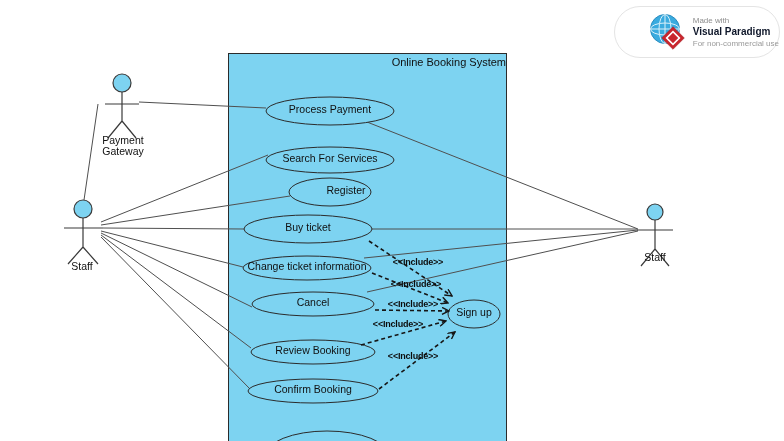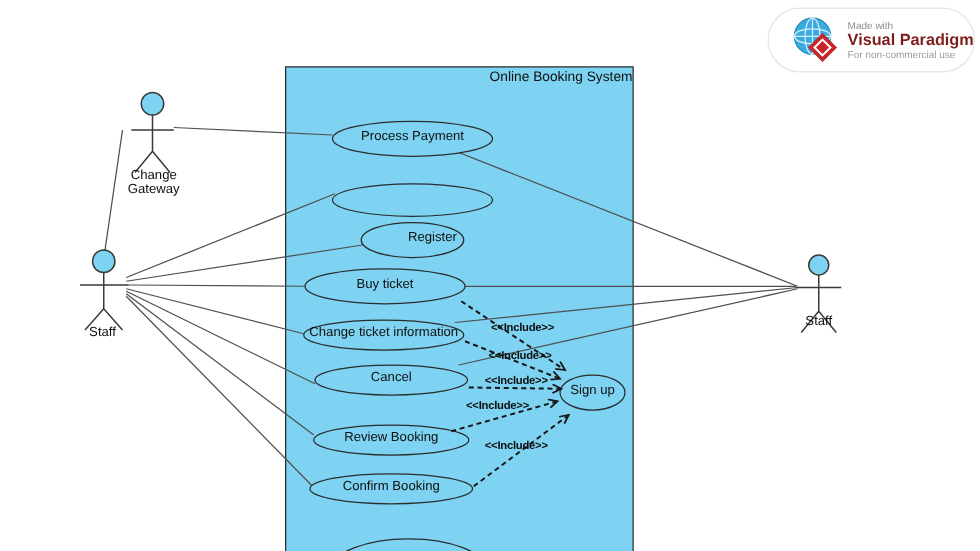--- a/index.html
+++ b/index.html
@@ -19,21 +19,21 @@
   .inc{font-size:9px;font-weight:bold;color:#0d0d0d;letter-spacing:-0.2px;}
   .title{font-size:11px;}
   
   #logo-badge{
     position:absolute;left:614px;top:6px;width:164px;height:50px;
     background:#fff;border:1px solid #e4e4e4;border-radius:26px;
     display:flex;align-items:center;justify-content:flex-end;
   }
   #logo-badge .txt{margin-left:4px;}
   .logo-made{font-size:8px;color:#8d8d8d;line-height:9px;}
-  .logo-brand{font-size:13px;font-weight:bold;color:#7f1d1d;line-height:14px;}
+  .logo-brand{font-size:10px;font-weight:bold;color:#0f172a;line-height:14px;}
   .logo-license{font-size:8px;color:#9a9a9a;line-height:9px;}
   #logo-globe{margin-left:5px;}
 </style>
 </head>
 <body>
 
 <div id="canvas">
 
   <svg id="diagram-svg" width="784" height="441" viewBox="0 0 784 441">
     <defs>
@@ -85,29 +85,30 @@
     </g>
     <g>
       <circle cx="655" cy="212" r="8" class="actor-head"></circle>
       <path d="M655,220 V249 M637,230 H673 M655,249 L641,266 M655,249 L669,266" class="actor-figure"></path>
     </g>
   </svg>
 
   <div class="lbl title" style="left:228px;top:57px;width:278px;text-align:right;">Online Booking System</div>
 
   <div class="lbl" style="left:265px;top:104px;width:130px;">Process Payment</div>
+  <div class="lbl" style="left:260px;top:153px;width:140px;">Search For Services</div>
   <div class="lbl" style="left:296px;top:185px;width:100px;">Register</div>
   <div class="lbl" style="left:248px;top:222px;width:120px;">Buy ticket</div>
   <div class="lbl" style="left:227px;top:261px;width:160px;">Change ticket information</div>
   <div class="lbl" style="left:263px;top:297px;width:100px;">Cancel</div>
   <div class="lbl" style="left:253px;top:345px;width:120px;">Review Booking</div>
   <div class="lbl" style="left:248px;top:384px;width:130px;">Confirm Booking</div>
   <div class="lbl" style="left:439px;top:307px;width:70px;">Sign up</div>
 
-  <div class="lbl" style="left:92px;top:135px;width:62px;">Change Gateway</div>
+  <div class="lbl" style="left:92px;top:135px;width:62px;">Payment Gateway</div>
   <div class="lbl" style="left:57px;top:261px;width:50px;">Staff</div>
   <div class="lbl" style="left:630px;top:252px;width:50px;">Staff</div>
 
   <div class="lbl inc" style="left:380px;top:257px;width:76px;">&lt;&lt;Include&gt;&gt;</div>
   <div class="lbl inc" style="left:378px;top:279px;width:76px;">&lt;&lt;Include&gt;&gt;</div>
   <div class="lbl inc" style="left:375px;top:299px;width:76px;">&lt;&lt;Include&gt;&gt;</div>
   <div class="lbl inc" style="left:360px;top:319px;width:76px;">&lt;&lt;Include&gt;&gt;</div>
   <div class="lbl inc" style="left:375px;top:351px;width:76px;">&lt;&lt;Include&gt;&gt;</div>
 
   <div id="logo-badge">

